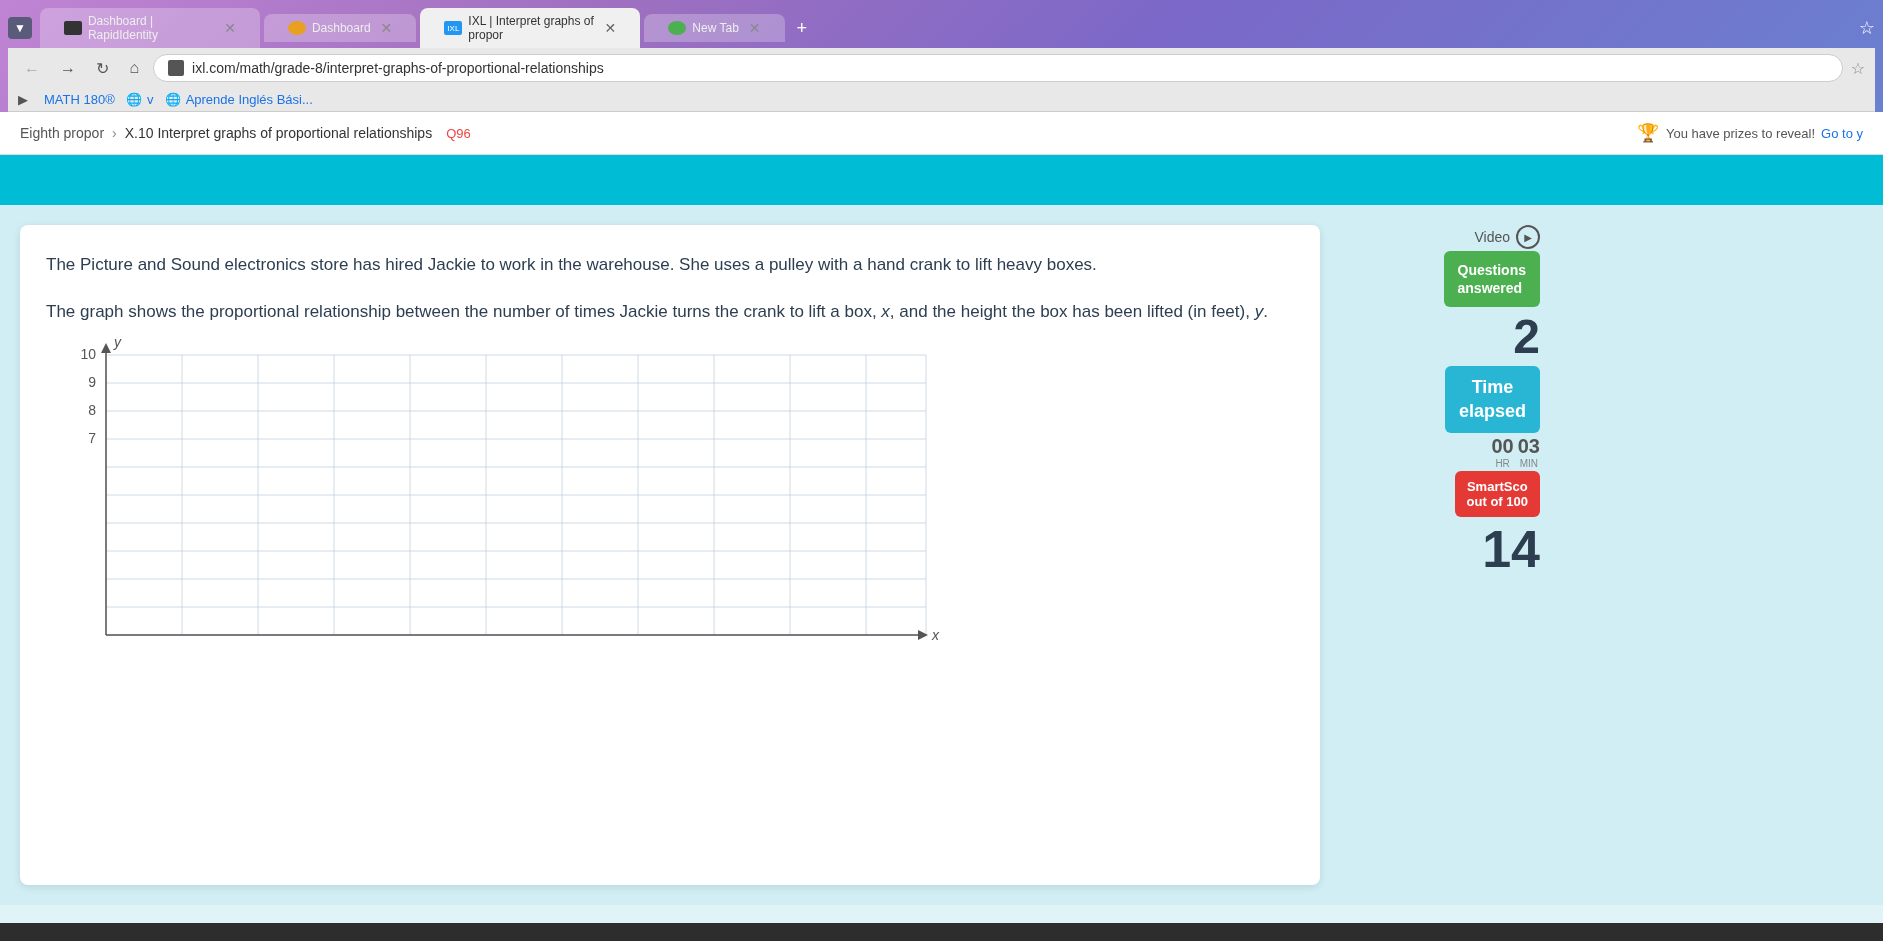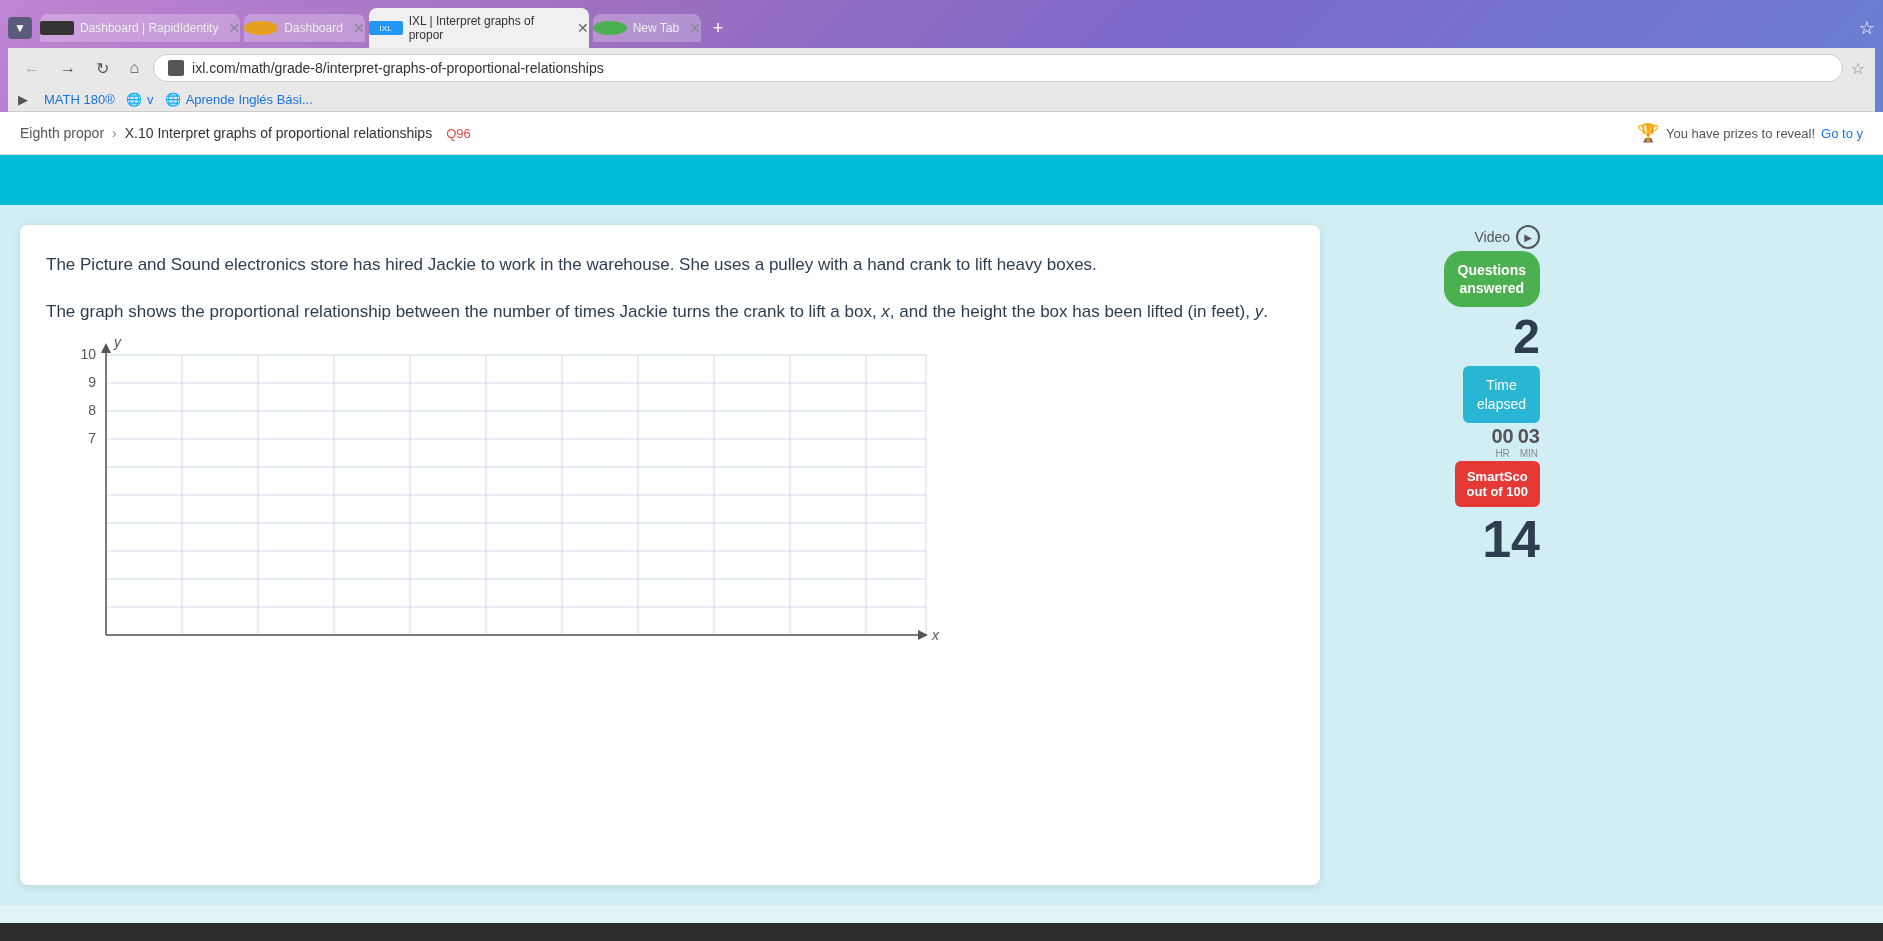--- a/index.html
+++ b/index.html
@@ -32,41 +32,41 @@
       padding: 4px 6px;
       border-radius: 4px;
       cursor: pointer;
       font-size: 12px;
       margin-right: 4px;
     }
 
     .tab {
       display: flex;
       align-items: center;
-      padding: 6px 0;
+      padding: 6px 24px;
       border-radius: 8px 8px 0 0;
       font-size: 12px;
       cursor: pointer;
       max-width: 220px;
       position: relative;
       gap: 6px;
     }
 
     .tab.active {
       background: #f0f0f0;
       color: #333;
     }
 
     .tab.inactive {
       background: rgba(255,255,255,0.25);
       color: #eee;
     }
 
     .tab-icon {
-      width: 34px;
+      width: 18px;
       height: 14px;
       border-radius: 50%;
       flex-shrink: 0;
     }
 
     .tab-icon.dark { background: #333; border-radius: 2px; }
     .tab-icon.orange { background: #e8a020; border: 2px solid #e8a020; border-radius: 50%; }
     .tab-icon.ixl { background: #2196F3; border-radius: 2px; font-size: 8px; color: white; display: flex; align-items: center; justify-content: center; }
     .tab-icon.globe { background: #4CAF50; border-radius: 50%; }
 
@@ -283,42 +283,41 @@
       display: flex;
       align-items: center;
       justify-content: center;
       font-size: 10px;
     }
 
     .questions-answered-btn {
       background: #4CAF50;
       color: white;
       padding: 10px 14px;
-      border-radius: 18px;
+      border-radius: 6px;
       font-size: 14px;
       font-weight: bold;
       cursor: pointer;
-      text-align: center;
       line-height: 1.3;
     }
 
     .answered-count {
       font-size: 48px;
       font-weight: bold;
       color: #2c3e50;
       text-align: right;
     }
 
     .time-elapsed-btn {
       background: #29b6d4;
       color: white;
       padding: 10px 14px;
       border-radius: 6px;
-      font-size: 14px;
-      font-weight: normal;
+      font-size: 18px;
+      font-weight: bold;
       cursor: pointer;
       text-align: center;
       line-height: 1.3;
     }
 
     .timer-display {
       display: flex;
       gap: 4px;
       justify-content: flex-end;
       font-size: 13px;

